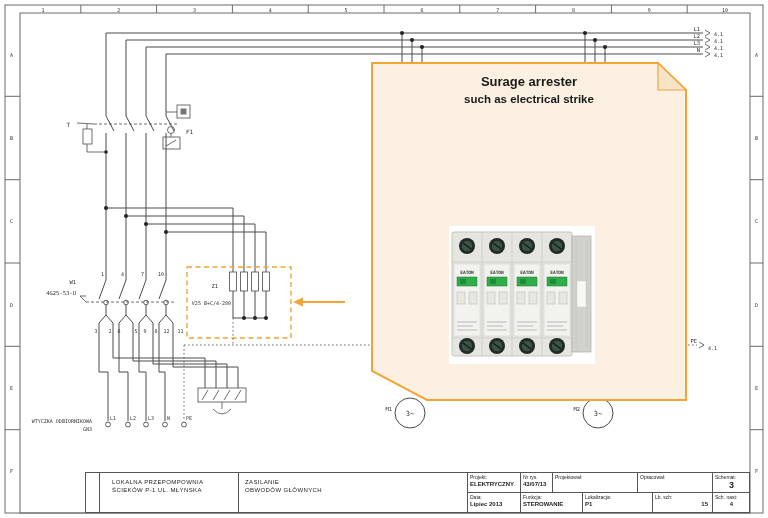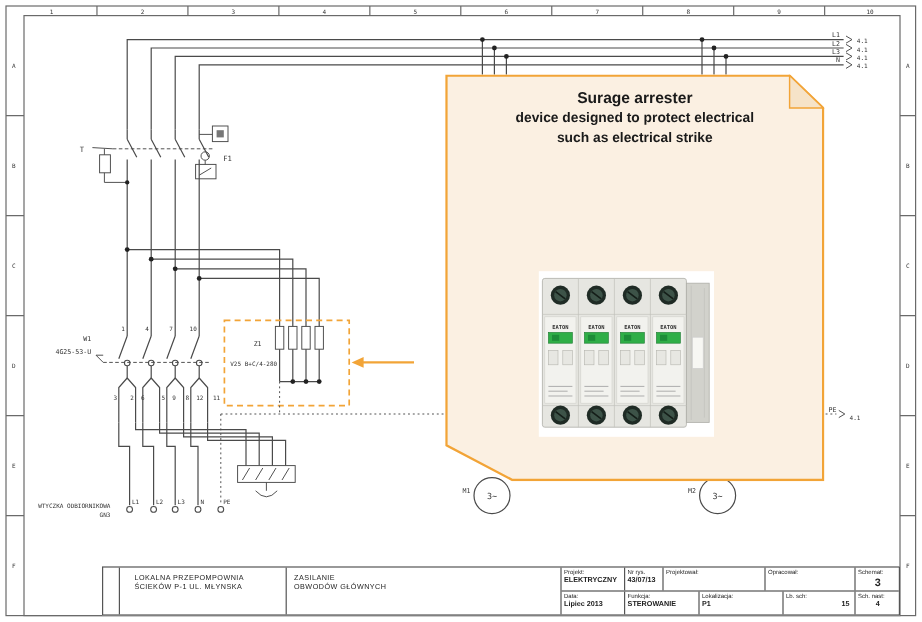--- a/index.html
+++ b/index.html
@@ -226,21 +226,20 @@
 </svg>
 
 
 <div class="callout">
   <svg width="316" height="339" viewBox="0 0 316 339">
     <polygon points="1,1 287,1 315,28 315,338 56,338 1,309" fill="#FBF0E2" stroke="#F2A437" stroke-width="2"></polygon>
     <polygon points="287,1 315,28 287,28" fill="#F6E3C8" stroke="#F2A437" stroke-width="1.2"></polygon>
   </svg>
   <div class="ctext">
     <div class="ctitle">Surage arrester</div>
-    <div class="cline">device designed to protect electrical</div>
     <div class="cline">such as electrical strike</div>
   </div>
 
   
   <div class="device">
     <svg width="146" height="138" viewBox="0 0 146 138">
       <rect x="3" y="6" width="120" height="124" rx="2" fill="#e6e6e1" stroke="#b9b9b3" stroke-width="0.8"></rect>
       <rect x="123" y="10" width="19" height="116" fill="#d2d2cc" stroke="#b0b0aa" stroke-width="0.7"></rect>
       <path d="M127,12 V124 M138,14 V122" stroke="#bfbfb9" stroke-width="0.5" fill="none"></path>
       <rect x="128" y="55" width="9" height="26" fill="#f7f7f3" stroke="#ccc" stroke-width="0.5"></rect>

